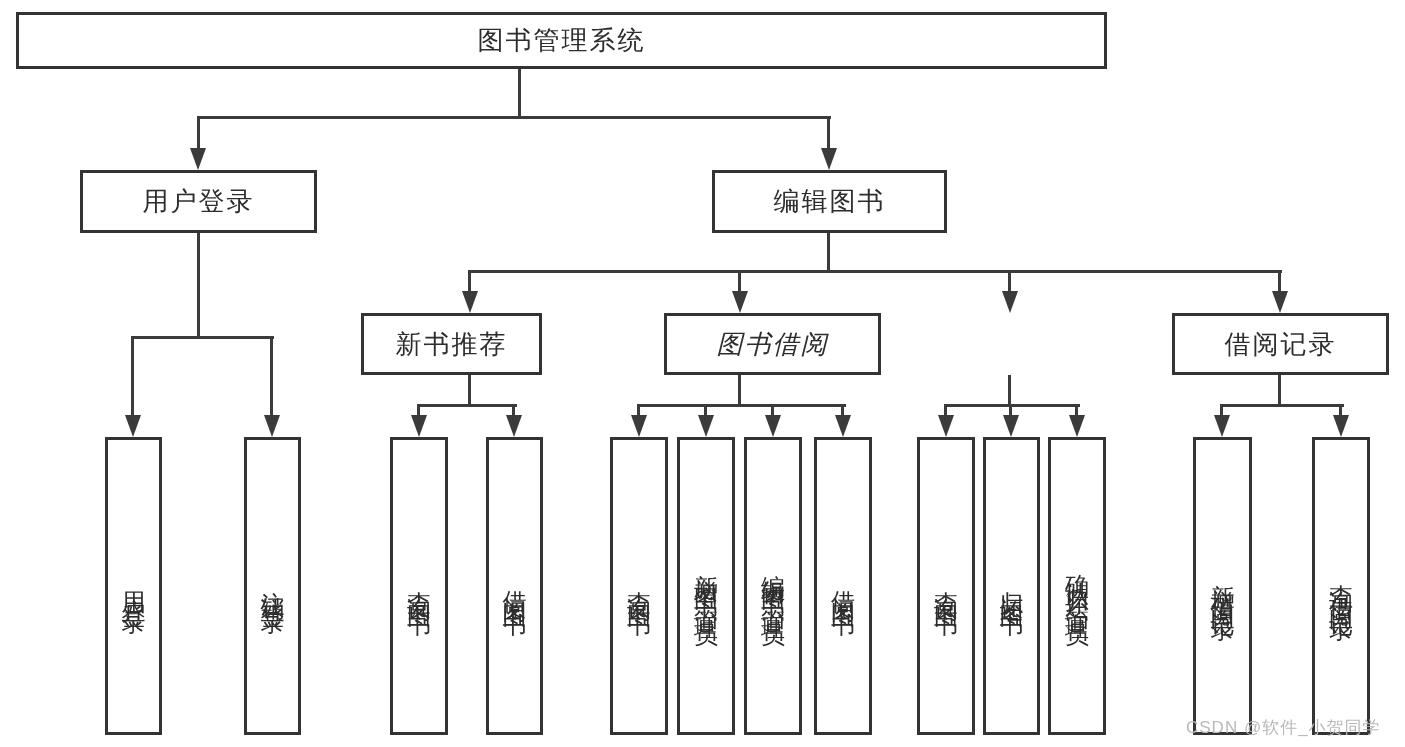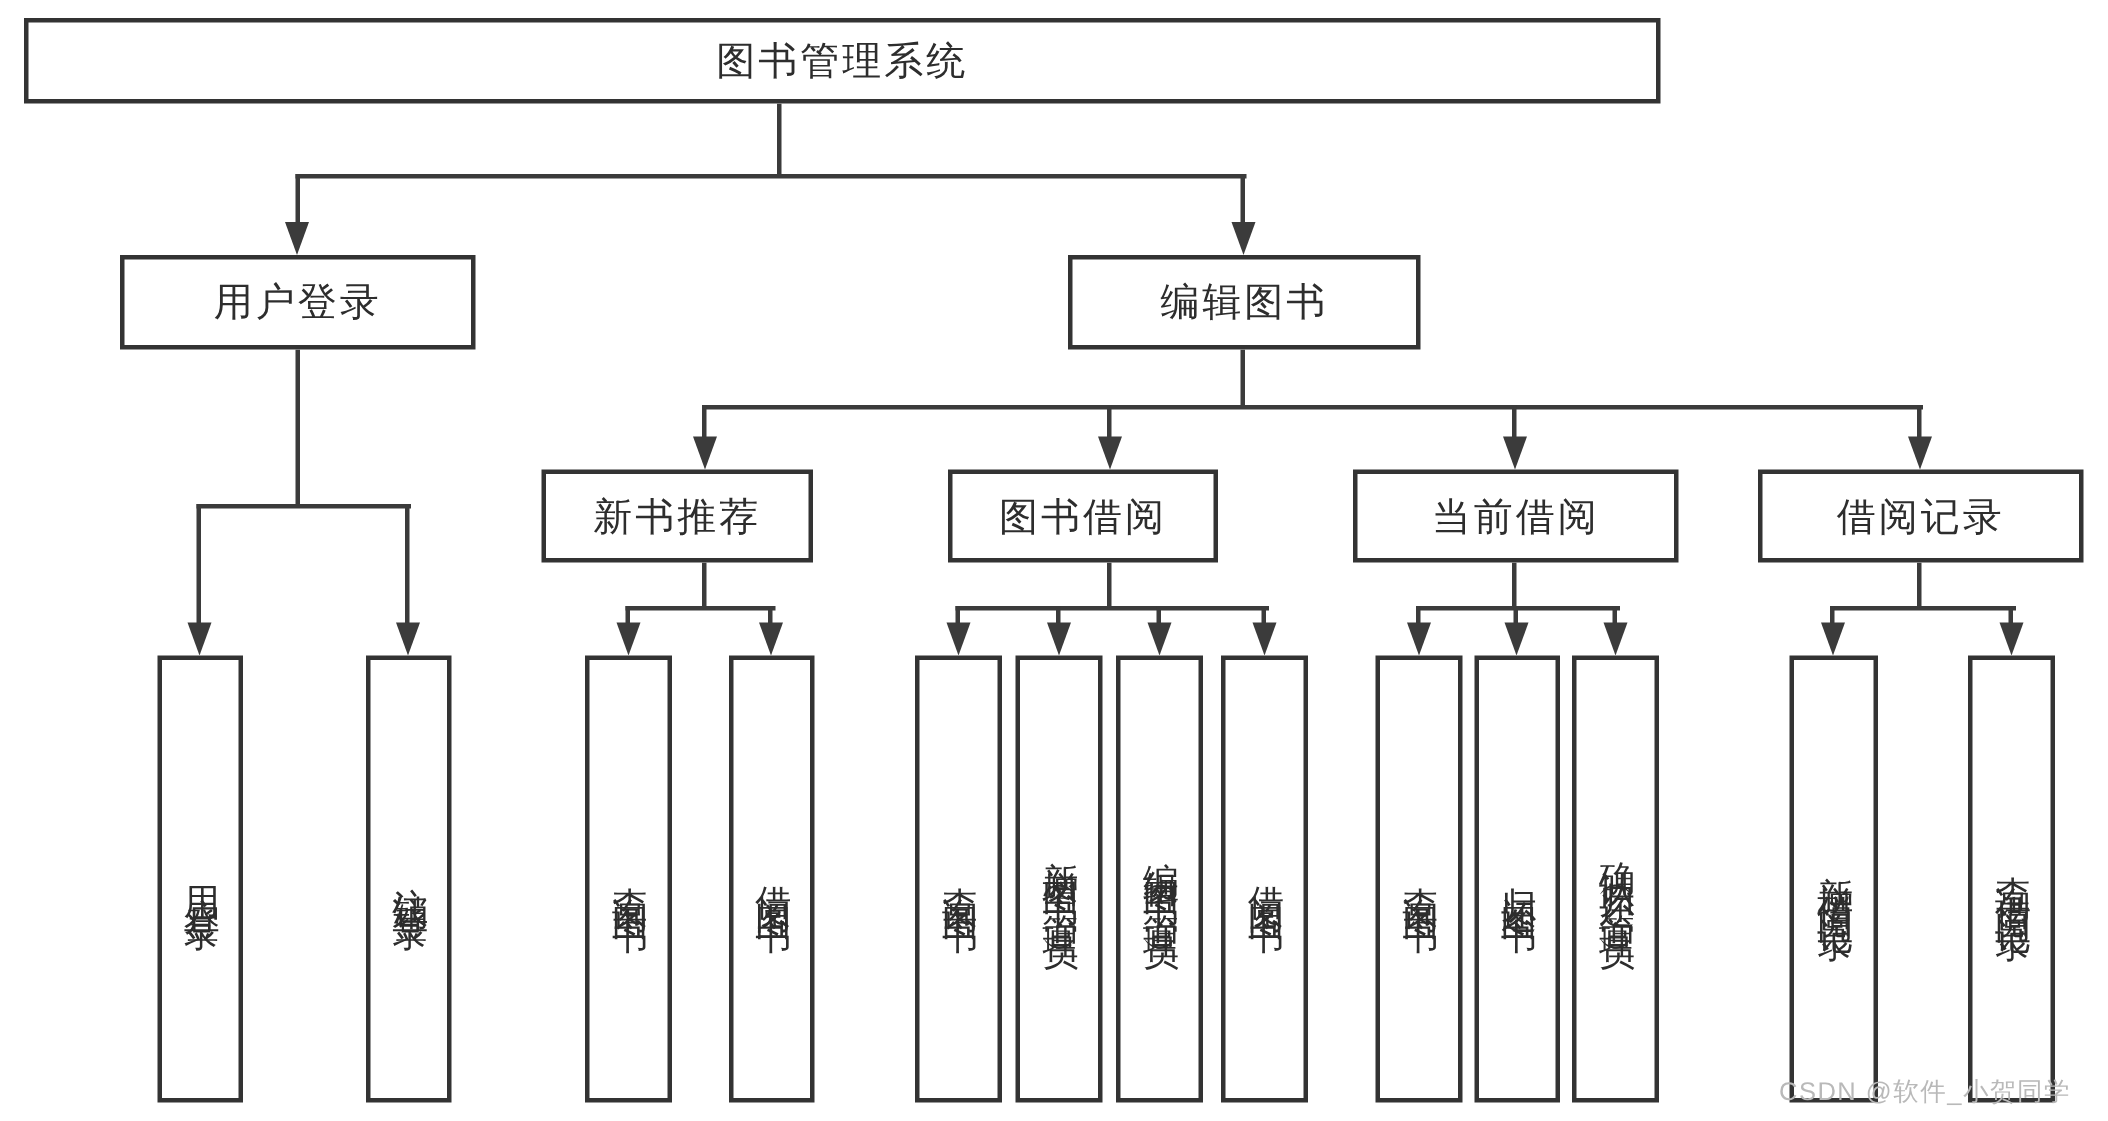--- a/index.html
+++ b/index.html
@@ -128,22 +128,21 @@
       <div class="line" style="left: 1339px; top: 404px; width: 3px; height: 15px;"></div>
       <div class="arrow" style="left: 1333px; top: 415px;"></div>
     </div>
 
   <div class="node" style="left:16px; top:12px; width:1091px; height:57px;">图书管理系统</div>
 
   <div class="node" style="left:80px; top:170px; width:237px; height:63px;">用户登录</div>
   <div class="node" style="left:712px; top:170px; width:235px; height:63px;">编辑图书</div>
 
   <div class="node" style="left:361px; top:313px; width:181px; height:62px;">新书推荐</div>
-  <div class="node" style="left:632px; top:313px; width:180px; height:62px;">图书借阅</div>
-  <div class="node" style="left:902px; top:313px; width:217px; height:62px;">当前借阅</div>
+  <div class="node" style="left:664px; top:313px; width:217px; height:62px;font-style:italic;">图书借阅</div>
   <div class="node" style="left:1172px; top:313px; width:217px; height:62px;">借阅记录</div>
 
   <div class="vnode" style="left:105px; top:437px; width:57px; height:298px;">
     <span class="vtext">用户登录</span>
   </div>
   <div class="vnode" style="left:244px; top:437px; width:57px; height:298px;">
     <span class="vtext">注销登录</span>
   </div>
 
   <div class="vnode" style="left:390px; top:437px; width:58px; height:298px;">

